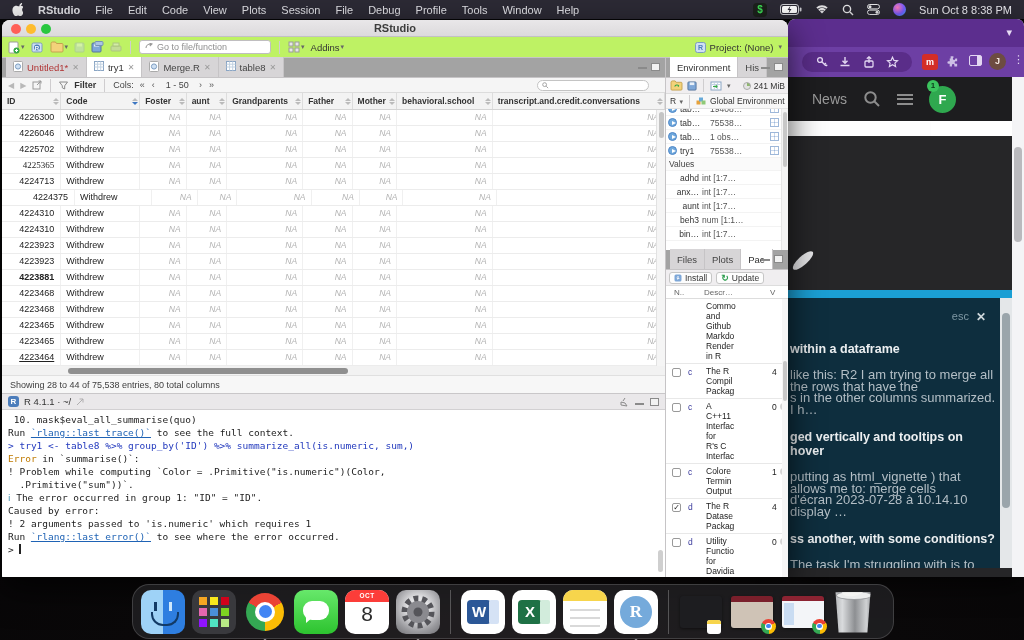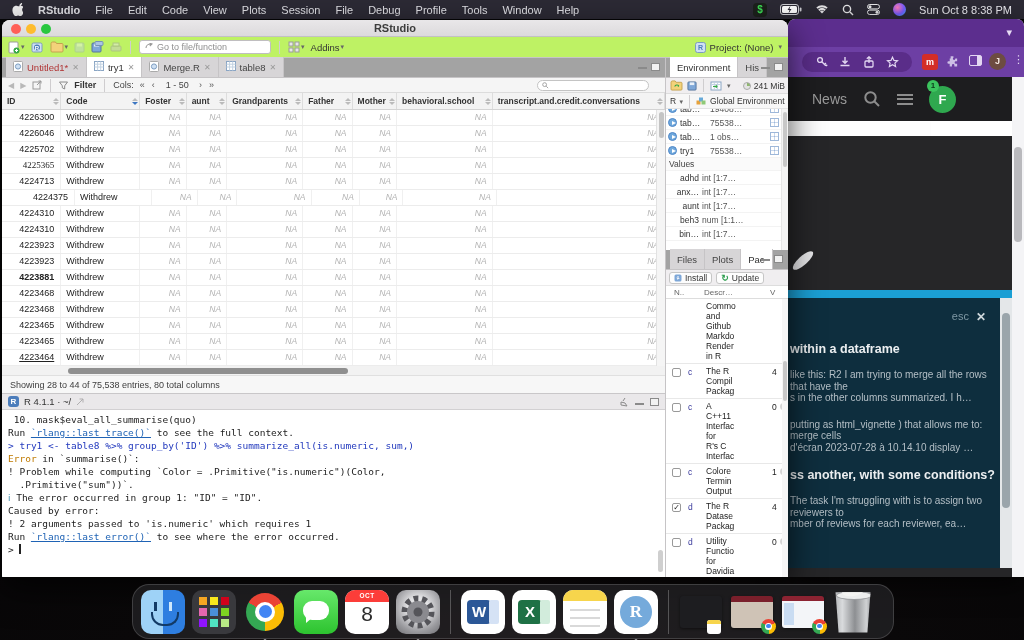--- a/index.html
+++ b/index.html
@@ -50,21 +50,21 @@
   .feather { position:absolute; left:2px; top:120px; width:26px; height:9px; background:#e8e8ea; border-radius:50%;
              transform:rotate(-42deg); }
   .ch-cyan { position:absolute; left:0; top:271px; width:236px; height:8px; background:#1b9fd4; }
   .ch-panel { position:absolute; left:0; top:279px; width:212px; height:270px; background:#0e2e3e; overflow:hidden;
               padding:44px 4px 0 2px; }
   .esc-row { position:absolute; right:14px; top:12px; display:flex; align-items:flex-start; gap:7px; }
   .esc-label { color:#7f98a4; font-size:11px; }
   .esc-x { color:#cfd8dc; font-size:12px; font-weight:bold; }
   .result { margin-bottom:15px; }
   .result-title { color:#eceff1; font-size:12.5px; font-weight:bold; margin-bottom:13px; }
-  .result-line { color:#b4bfc6; font-size:10px; line-height:11.5px; }
+  .result-line { color:#b4bfc6; font-size:13px; line-height:11.5px; }
   .panel-scroll { position:absolute; left:212px; top:279px; width:12px; height:270px; background:#e4e7e9; }
   .panel-thumb { position:absolute; left:2px; top:15px; width:8px; height:195px; background:#9aa5ab; border-radius:4px; }
   .ch-scrollstrip { position:absolute; left:224px; top:58px; width:12px; height:500px; background:#f4f4f6; }
   .ch-scrollthumb { position:absolute; left:2px; top:70px; width:8px; height:95px; background:#b9b9bd; border-radius:4px; }
   .ch-bottom { position:absolute; left:0; top:549px; width:224px; height:9px; background:#262628; }
 
   
   .rs { position:absolute; left:2px; top:20px; width:786px; height:557px; background:#fff;
         border-radius:8px 8px 1px 1px; box-shadow:0 12px 34px rgba(0,0,0,.7); overflow:hidden; }
   .rs-title { position:absolute; left:0; top:0; width:786px; height:17px;
@@ -363,20 +363,21 @@
         <span class="esc-label">esc</span>
         <span class="esc-x">✕</span>
       </div>
       <div id="results">
           <div class="result">
             <div class="result-title">within a dataframe</div>
             <div class="result-line">like this: R2 I am trying to merge all the rows that have the</div>
             <div class="result-line">s in the other columns summarized. I h…</div>
           </div>
           <div class="result">
+            <div class="result-title">ged vertically and tooltips on hover</div>
             <div class="result-line">putting as html_vignette ) that allows me to: merge cells</div>
             <div class="result-line">d'écran 2023-07-28 à 10.14.10 display …</div>
           </div>
           <div class="result">
             <div class="result-title">ss another, with some conditions?</div>
             <div class="result-line">The task I'm struggling with is to assign two reviewers to</div>
             <div class="result-line">mber of reviews for each reviewer, ea…</div>
           </div>
         </div>
     </div>

